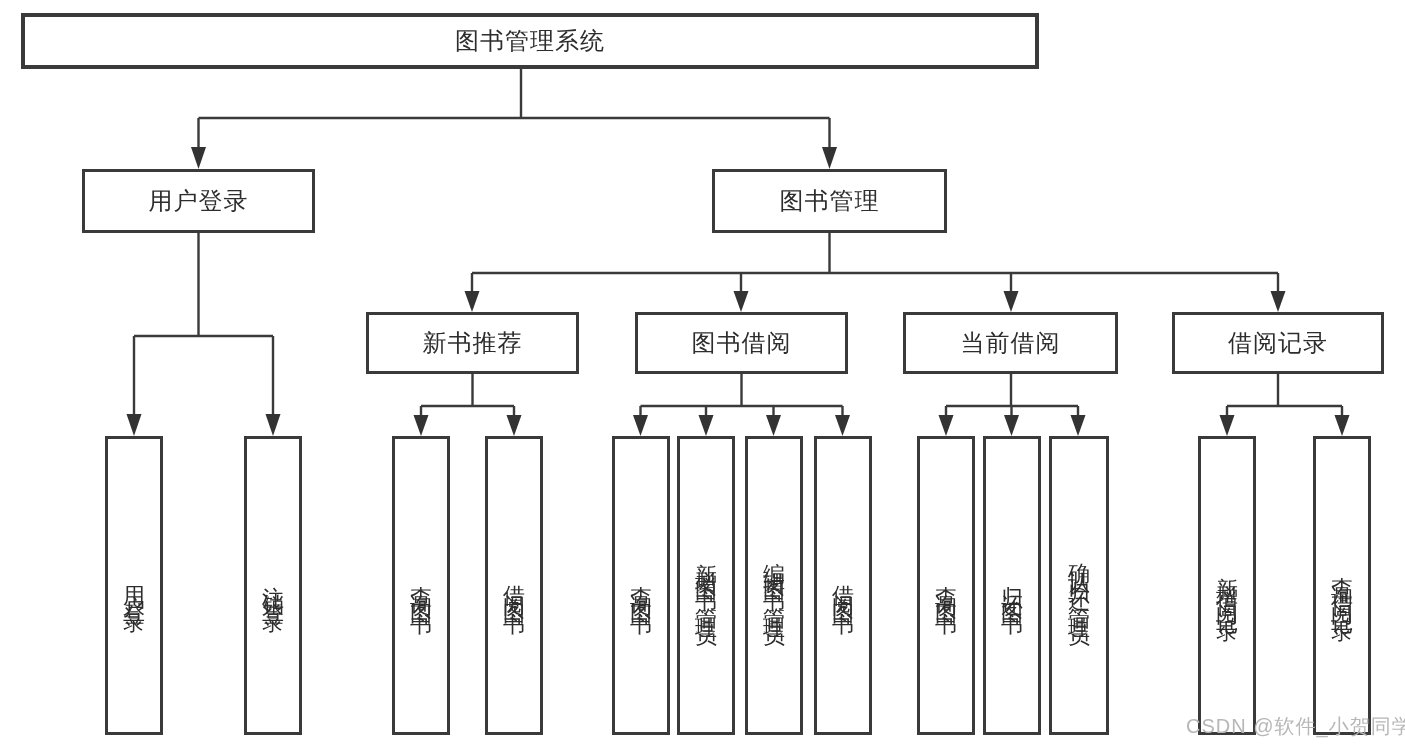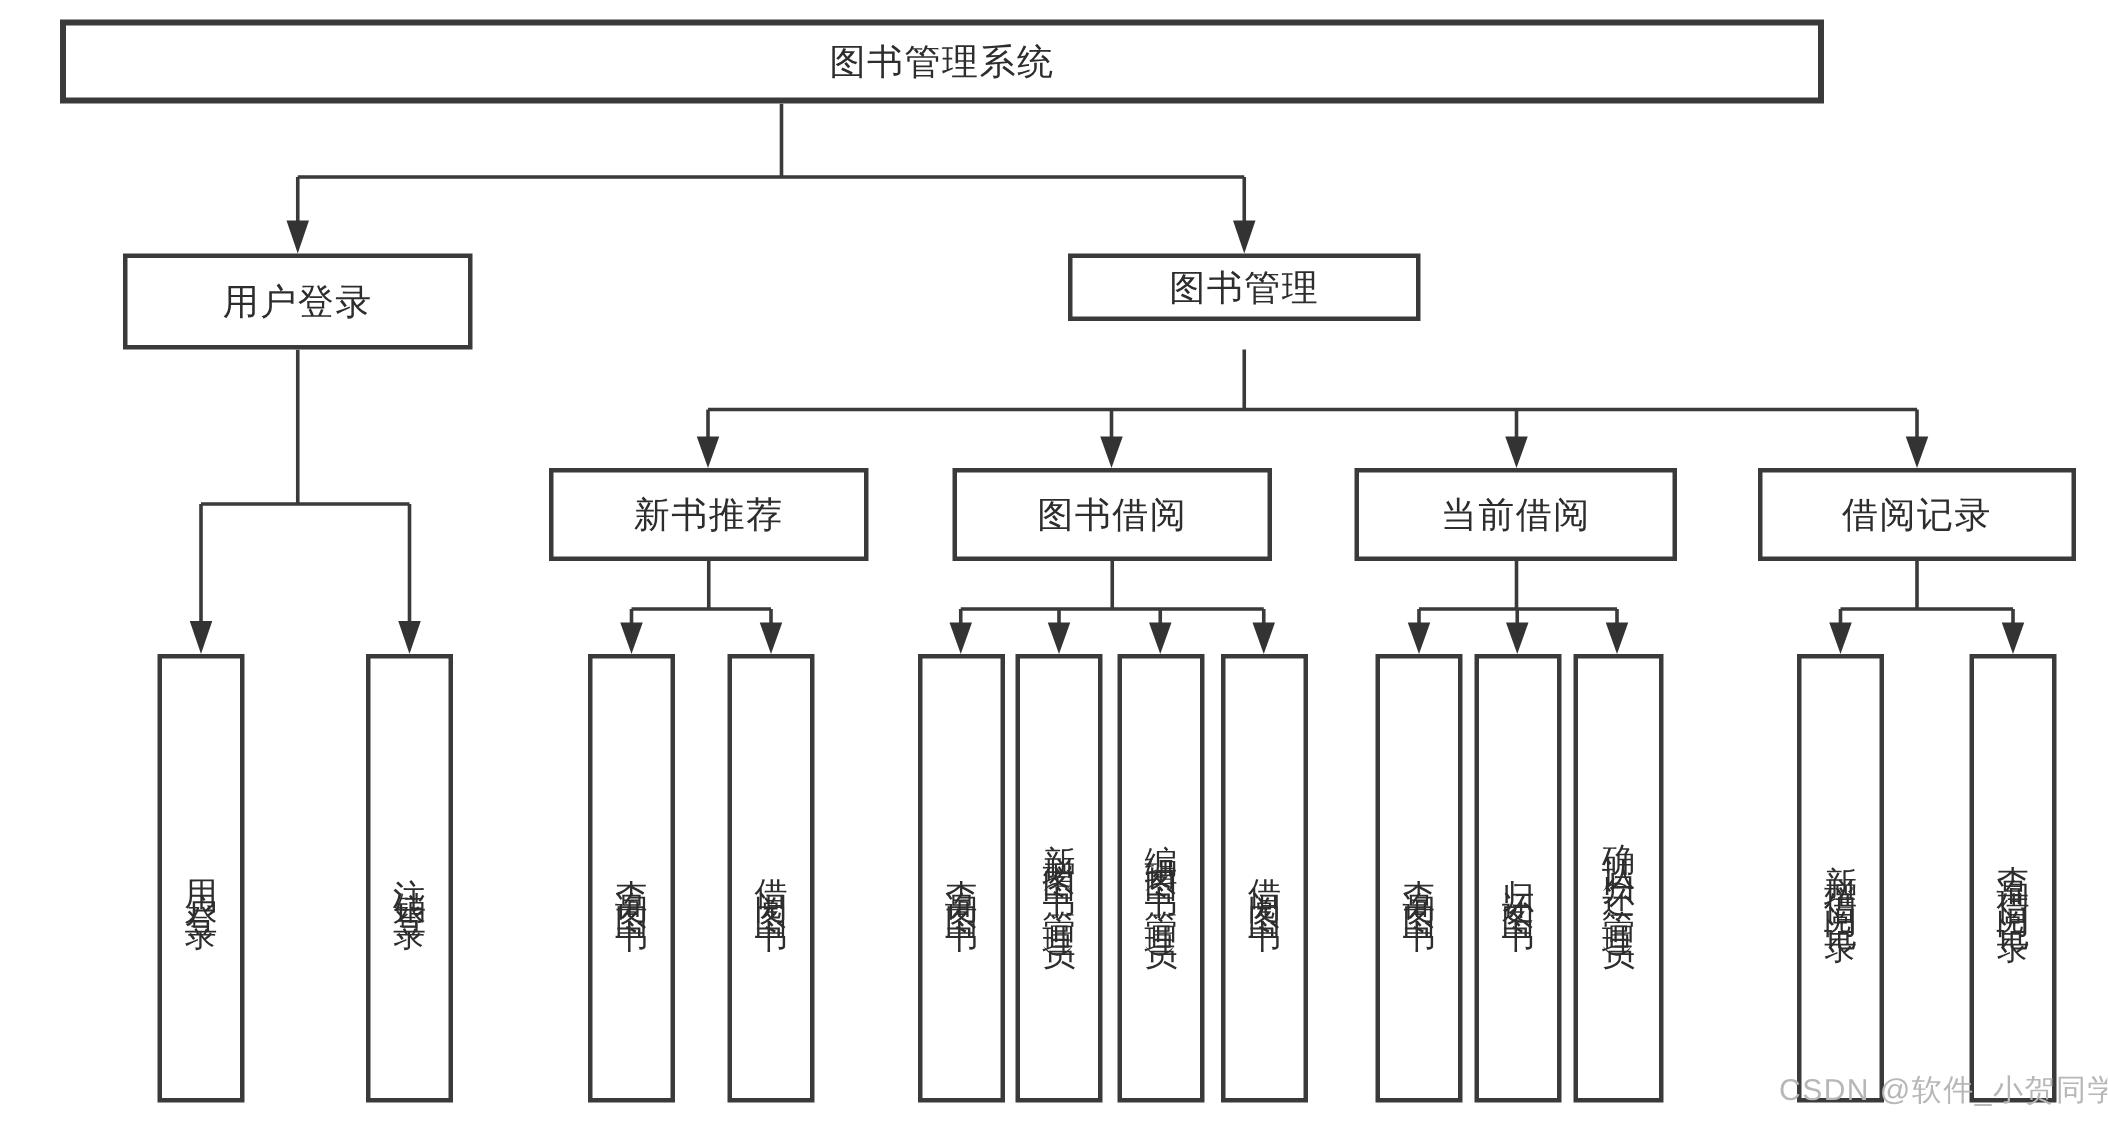--- a/index.html
+++ b/index.html
@@ -74,28 +74,28 @@
       <polygon points="1070.5,415 1085.5,415 1078,436"></polygon>
     </g>
 
     <g>
       <path d="M1278 374 V406 M1227 406 H1342 M1227 406 V416 M1342 406 V416"></path>
       <polygon points="1219.5,415 1234.5,415 1227,436"></polygon>
       <polygon points="1334.5,415 1349.5,415 1342,436"></polygon>
     </g>
   </svg>
 
-  <div class="box h" style="left:21px;top:13px;width:1176px;height:56px;border-width:4px;margin-left:19px;">
+  <div class="box h" style="left:21px;top:13px;width:1018px;height:56px;border-width:4px;">
     <span>图书管理系统</span>
   </div>
 
   <div class="box h" style="left:82px;top:169px;width:233px;height:64px;">
     <span>用户登录</span>
   </div>
-  <div class="box h" style="left:712px;top:169px;width:235px;height:45px;">
+  <div class="box h" style="left:712px;top:169px;width:235px;height:64px;">
     <span>图书管理</span>
   </div>
 
   <div class="box h" style="left:366px;top:312px;width:213px;height:62px;font-family:Liberation Mono, monospace;">
     <span>新书推荐</span>
   </div>
   <div class="box h" style="left:635px;top:312px;width:213px;height:62px;">
     <span>图书借阅</span>
   </div>
   <div class="box h" style="left:903px;top:312px;width:215px;height:62px;">

